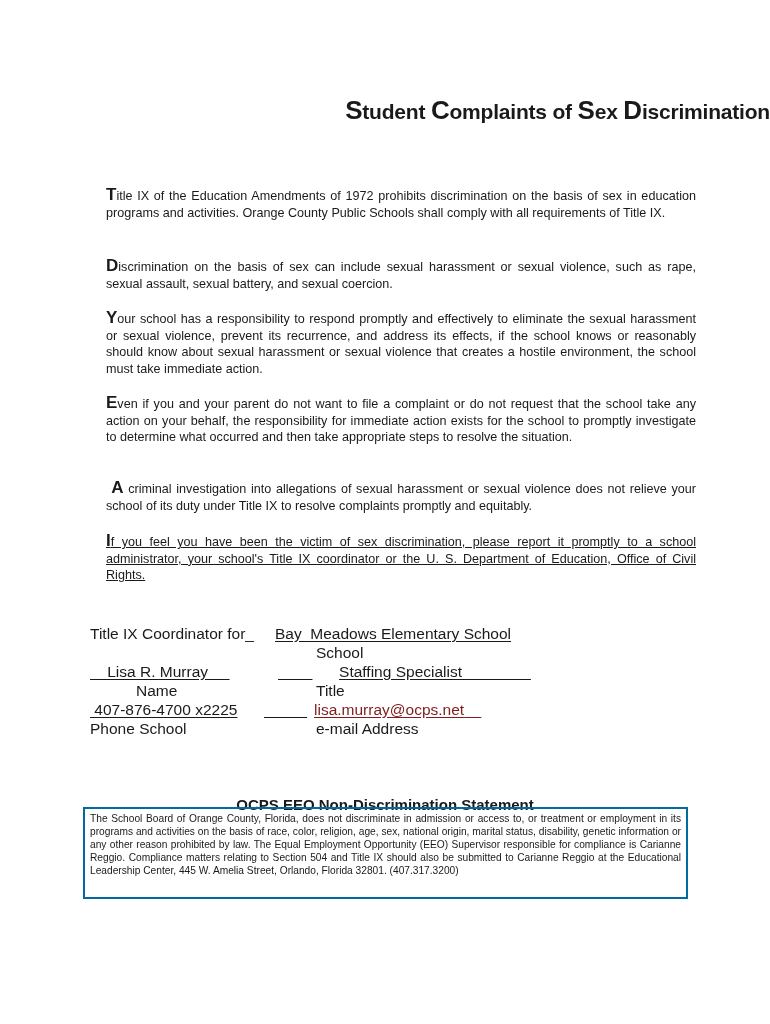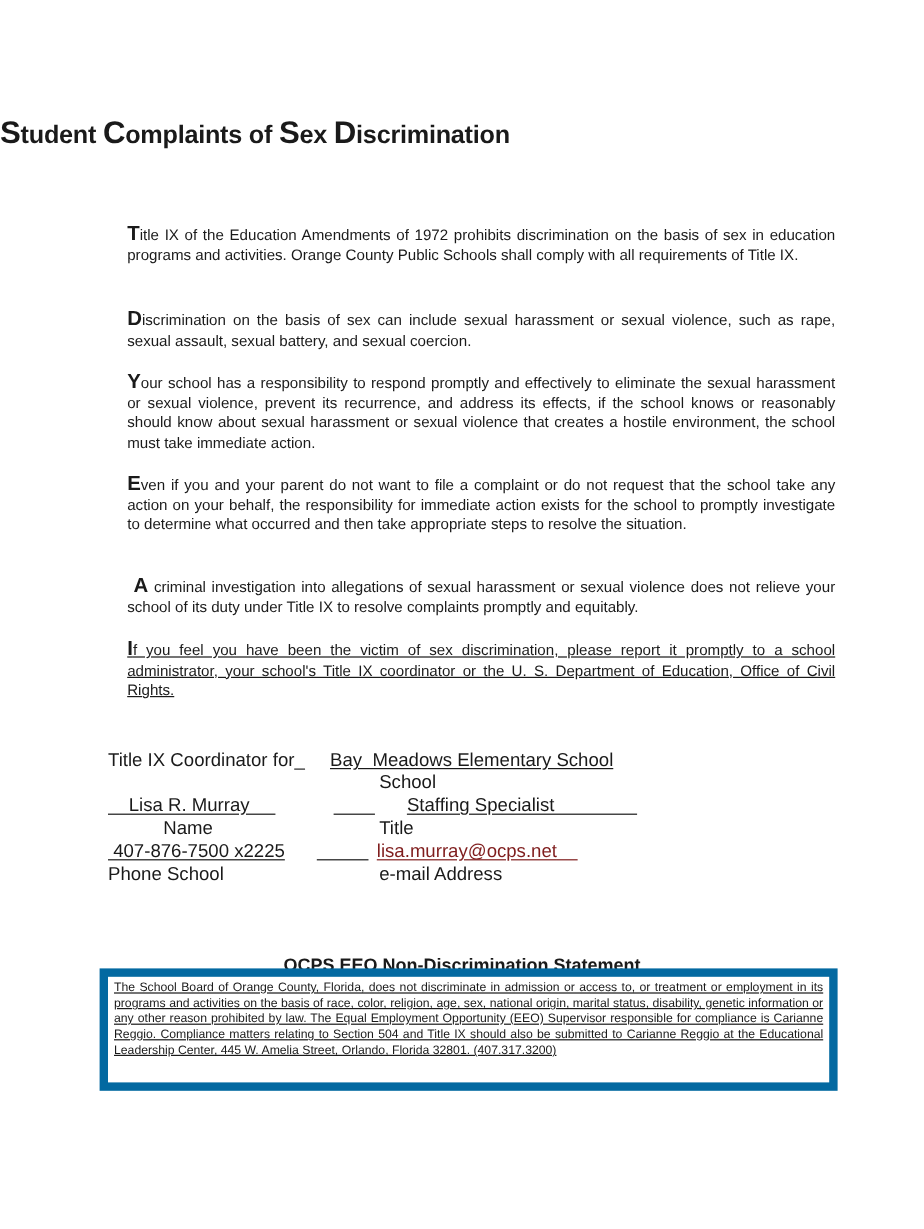--- a/index.html
+++ b/index.html
@@ -13,21 +13,21 @@
       position: relative;
       overflow: hidden;
       font-family: "Liberation Sans", "DejaVu Sans", sans-serif;
       color: #1a1a1a;
     }
     .page-title {
       position: absolute;
       left: 0;
       width: 770px;
       top: 95px;
-      text-align: left;
+      text-align: right;
       font-size: 21px;
       font-weight: bold;
       letter-spacing: -0.2px;
       margin: 0;
     }
     .page-title .cap { font-size: 26px; }
 
     .body-text {
       position: absolute;
       left: 90px;
@@ -66,26 +66,25 @@
       font-size: 15px;
       font-weight: bold;
       margin: 0;
     }
     .eeo-box {
       position: absolute;
       left: 83px;
       top: 807px;
       width: 591px;
       height: 80px;
-      border: 7px solid #0369a1;
+      border: 2px solid #0369a1;
       padding: 3px 5px 5px 5px;
       font-size: 10.2px;
       line-height: 13px;
       text-align: justify;
-      text-decoration: underline;
     }
   </style>
 </head>
 <body>
 
 <h1 class="page-title">
   <span class="cap">S</span><span>tudent</span>
   <span class="cap">C</span><span>omplaints of</span>
   <span class="cap">S</span><span>ex</span>
   <span class="cap">D</span><span>iscrimination</span>
@@ -108,21 +107,21 @@
   <span class="sig u" style="left:275px; top:624px;">Bay  Meadows Elementary School</span>
   <span class="sig" style="left:316px; top:643px;">School</span>
 
   <span class="sig u" style="left:90px; top:662px;">    Lisa R. Murray     </span>
   <span class="sig u" style="left:278px; top:662px;">        </span>
   <span class="sig u" style="left:315px; top:662px; display:inline-block; width:240px;">Staffing Specialist                </span>
 
   <span class="sig" style="left:136px; top:681px;">Name</span>
   <span class="sig" style="left:316px; top:681px;">Title</span>
 
-  <span class="sig u" style="left:90px; top:700px;"> 407-876-7500 x2225</span>
+  <span class="sig u" style="left:90px; top:700px;"> 407-876-4700 x2225</span>
   <span class="sig u" style="left:264px; top:700px;">          </span>
   <span class="sig link" style="left:314px; top:700px;"><span>lisa.murray@ocps.net</span><span>    </span></span>
 
   <span class="sig" style="left:90px; top:719px;">Phone School</span>
   <span class="sig" style="left:316px; top:719px;">e-mail Address</span>
 </div>
 
 <h2 class="eeo-heading">OCPS EEO Non-Discrimination Statement</h2>
 <div class="eeo-box">
   <span>The School Board of Orange County, Florida, does not discriminate in admission or access to, or treatment or employment in its programs and activities on the basis of race, color, religion, age, sex, national origin, marital status, disability, genetic information or any other reason prohibited by law. The Equal Employment Opportunity (EEO) Supervisor responsible for compliance is Carianne Reggio. Compliance matters relating to Section 504 and Title IX should also be submitted to Carianne Reggio at the Educational Leadership Center, 445 W. Amelia Street, Orlando, Florida 32801. (407.317.3200)</span>

